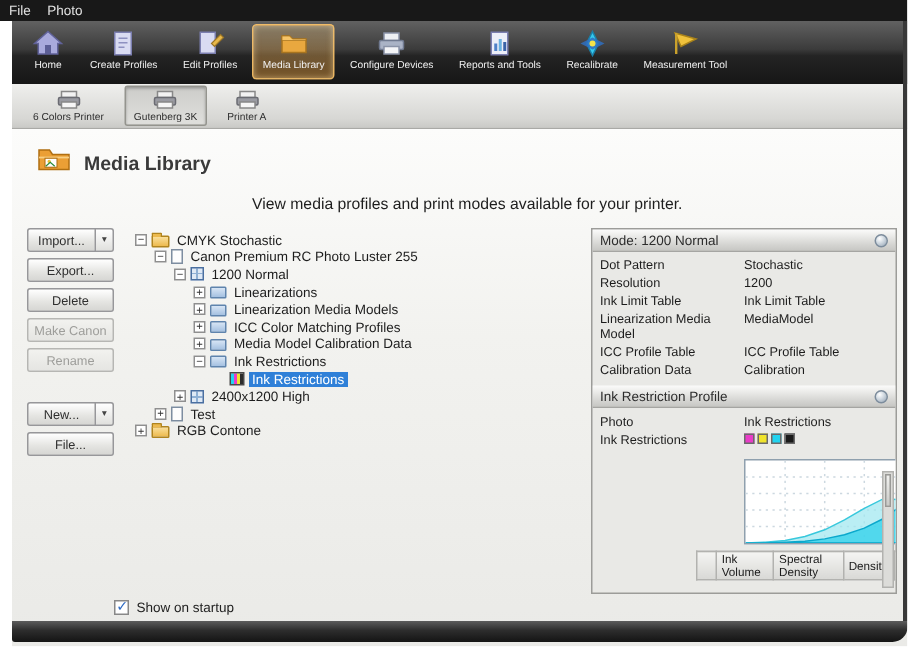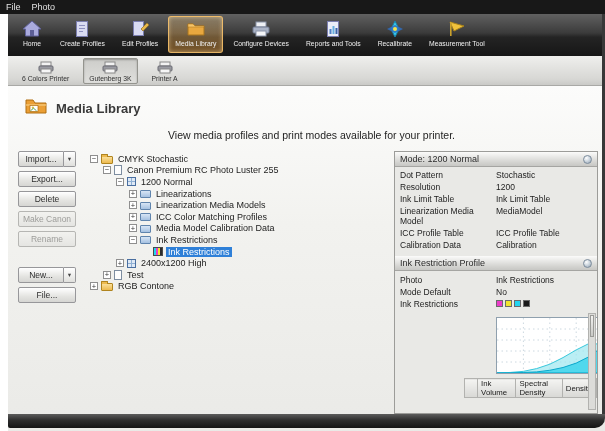--- a/index.html
+++ b/index.html
@@ -372,24 +372,20 @@
             <span>Ink Restriction Profile</span>
             <span class="infoicon"></span>
           </div>
           <div class="inksection">
             <div class="rprops">
               <div class="prow">
                 <span class="pl">Photo</span>
                 <span class="pv">Ink Restrictions</span>
               </div>
               <div class="prow">
-                <span class="pl">Mode Default</span>
-                <span class="pv">No</span>
-              </div>
-              <div class="prow">
                 <span class="pl">Ink Restrictions</span>
                 <span class="pv swatches">
                     <span class="sw" style="background: rgb(234, 60, 200);"></span>
                     <span class="sw" style="background: rgb(240, 228, 44);"></span>
                     <span class="sw" style="background: rgb(34, 212, 240);"></span>
                     <span class="sw" style="background: rgb(26, 26, 26);"></span>
                   </span>
               </div>
             </div>
             <div class="chartbox">
@@ -417,18 +413,22 @@
 
             </tbody>
               </table>
             <div class="vscroll">
               <div class="vthumb"></div>
             </div>
           </div>
         </div>
       </div>
 
+      <div class="startuprow">
+        <span class="checkbox"></span>
+        <span class="startuplabel">Show on startup</span>
+      </div>
 
       <div class="bottombar"></div>
     </div>
 
   </div>
 </div>
 
 </body></html>

